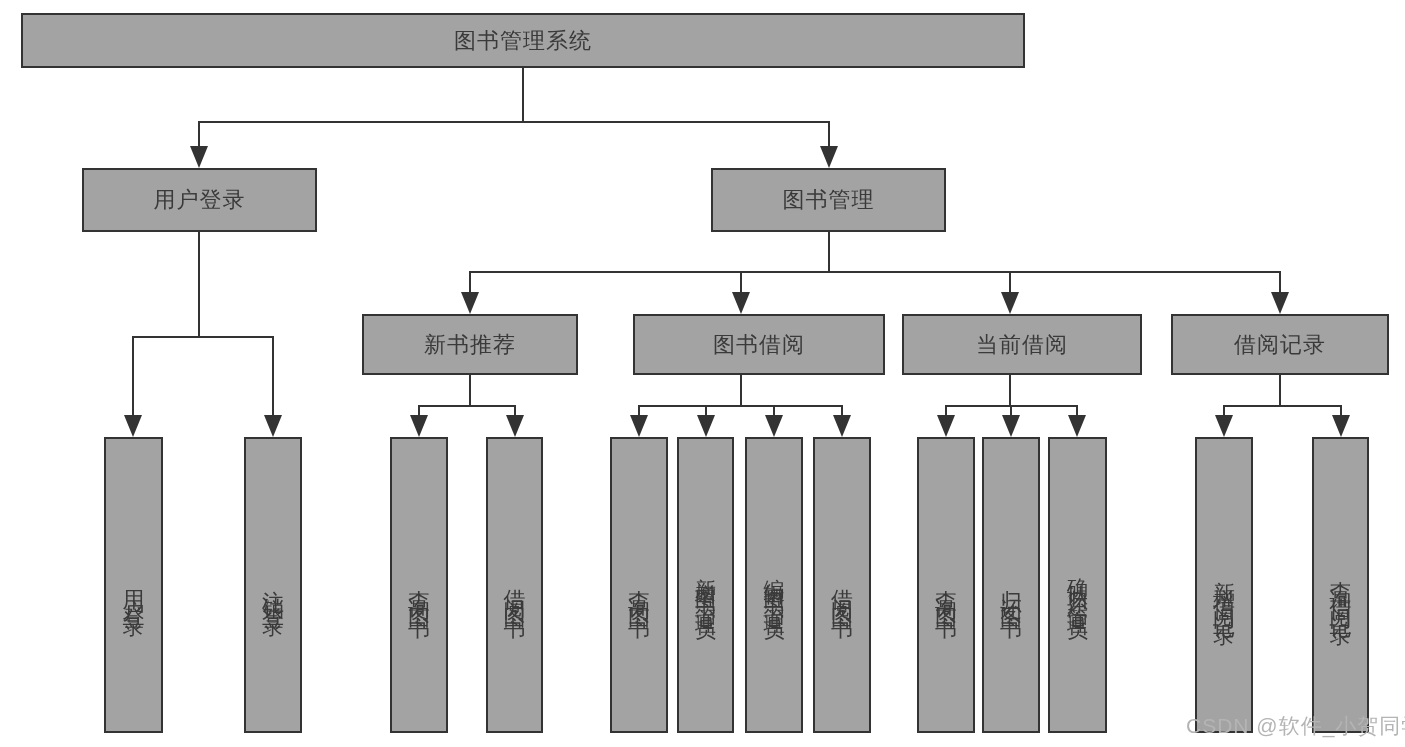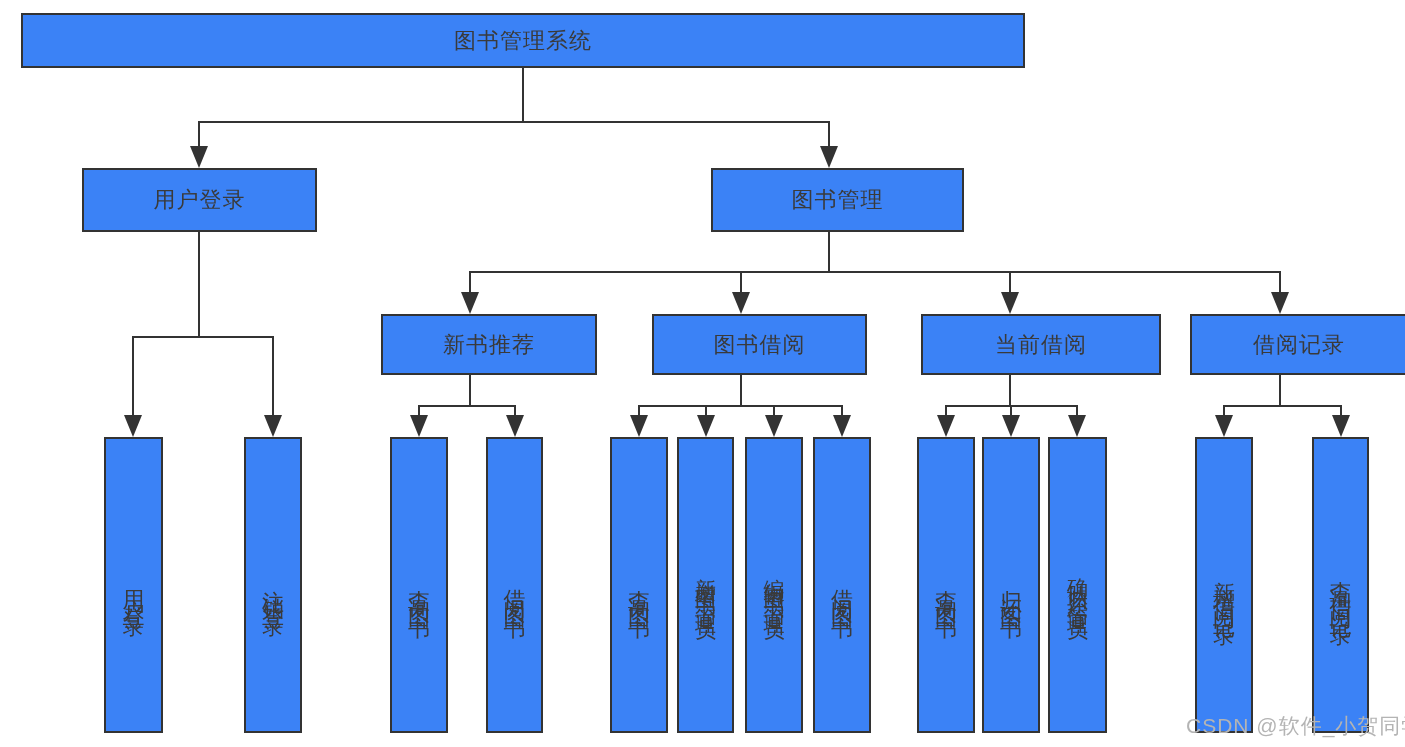--- a/index.html
+++ b/index.html
@@ -8,36 +8,36 @@
     width:1405px;height:747px;
     background:#ffffff;
     font-family:"Liberation Sans","DejaVu Sans",sans-serif;
     overflow:hidden;
   }
   #connectors{position:absolute;left:0;top:0;width:1405px;height:747px;}
   .node{
     position:absolute;
     box-sizing:border-box;
     border:2.5px solid #333333;
-    background:#3b82f6;
+    background:#a3a3a3;
     display:flex;align-items:center;justify-content:center;
     color:#3a3a3a;
     font-size:22px;
     letter-spacing:1px;
     white-space:nowrap;
   }
   
   .n-root{left:21px;top:13px;width:1004px;height:55px;}
   
   .n-l2a{left:82px;top:168px;width:235px;height:64px;}
-  .n-l2b{left:711px;top:168px;width:253px;height:64px;}
-  
-  .n-l3{top:314px;height:61px;margin-left:19px;}
+  .n-l2b{left:711px;top:168px;width:235px;height:64px;}
+  
+  .n-l3{top:314px;height:61px;}
   .n-l3a{left:362px;width:216px;}
-  .n-l3b{left:633px;width:215px;}
+  .n-l3b{left:633px;width:252px;}
   .n-l3c{left:902px;width:240px;}
   .n-l3d{left:1171px;width:218px;}
   
   .leaf{top:437px;height:296px;}
   .leaf .vtext{
     writing-mode:vertical-rl;
     text-orientation:mixed;
     letter-spacing:9px;
     margin-bottom:-9px;
     font-size:22px;

